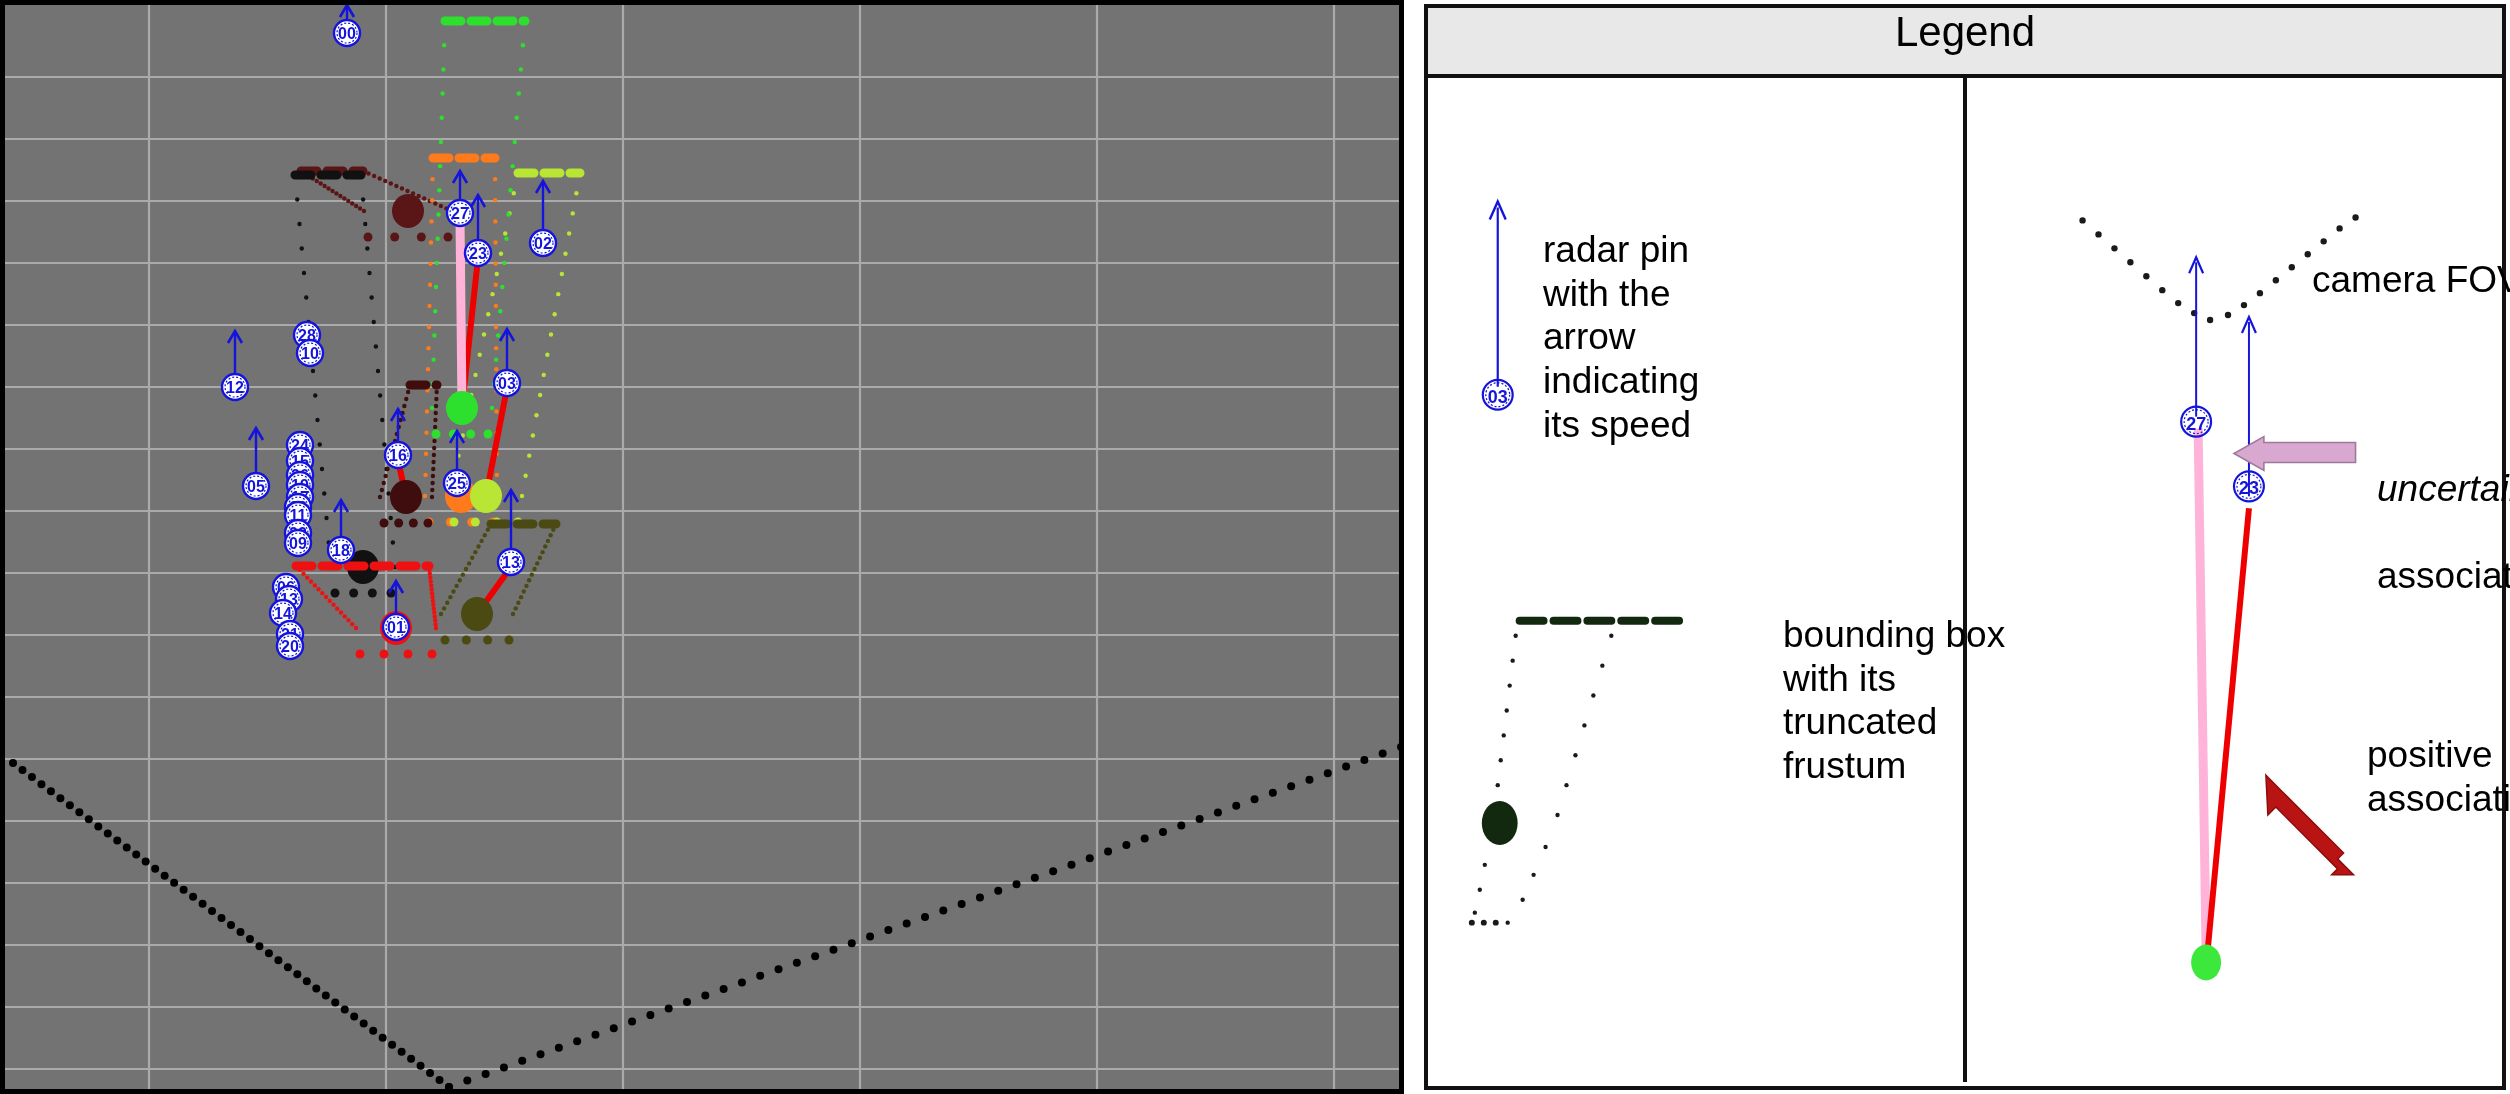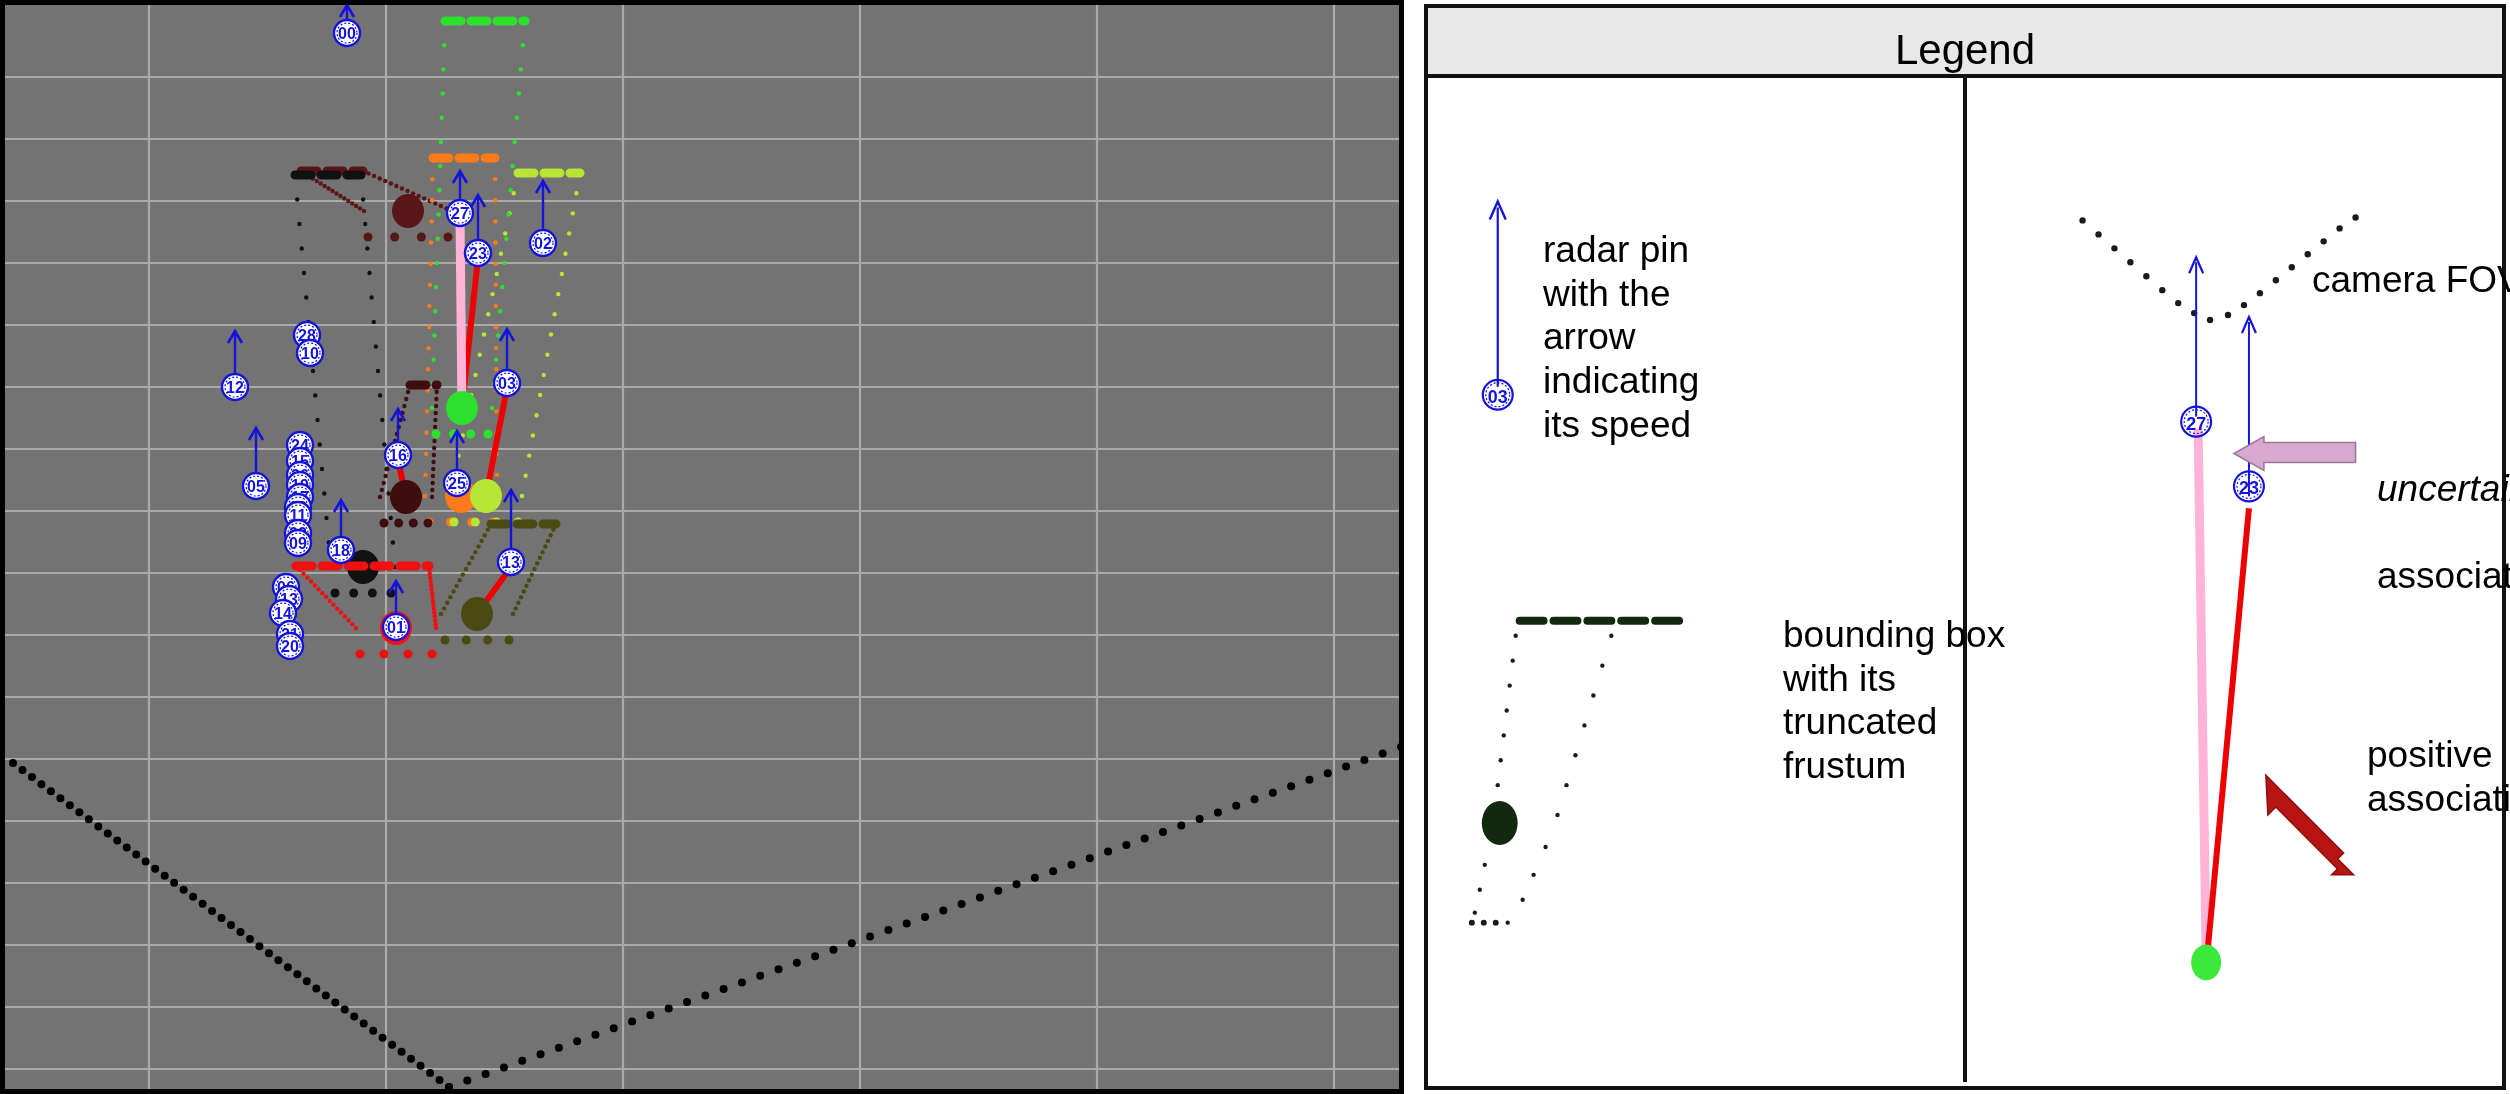--- a/index.html
+++ b/index.html
@@ -8,21 +8,21 @@
 
   
   #scene-panel{position:absolute;left:0;top:0;width:1404px;height:1094px;
     border:5px solid #000;box-sizing:border-box;background:#737373;overflow:hidden;}
   #scene-svg{position:absolute;left:0;top:0;}
 
   
   #legend-panel{position:absolute;left:1424px;top:4px;width:1082px;height:1086px;
     border:4px solid #111;box-sizing:border-box;background:#fff;}
   #legend-title-bar{height:70px;background:#e8e8e8;border-bottom:4px solid #111;
-    display:flex;align-items:flex-end;justify-content:center;box-sizing:border-box;}
+    display:flex;align-items:flex-start;justify-content:center;box-sizing:border-box;}
   #legend-title{font-size:42px;color:#000;font-family:"Liberation Sans",sans-serif;}
   #legend-body{display:flex;height:calc(100% - 74px);}
   .legend-col{position:relative;flex:1 1 0;height:100%;box-sizing:border-box;}
   #legend-col-left{border-right:4px solid #111;}
   .legend-text{position:absolute;font-size:37px;line-height:1.18;color:#000;
     font-family:"Liberation Sans",sans-serif;white-space:pre-line;}
   .legend-text.ital-first em{font-style:italic;}
 </style>
 </head>
 <body>

